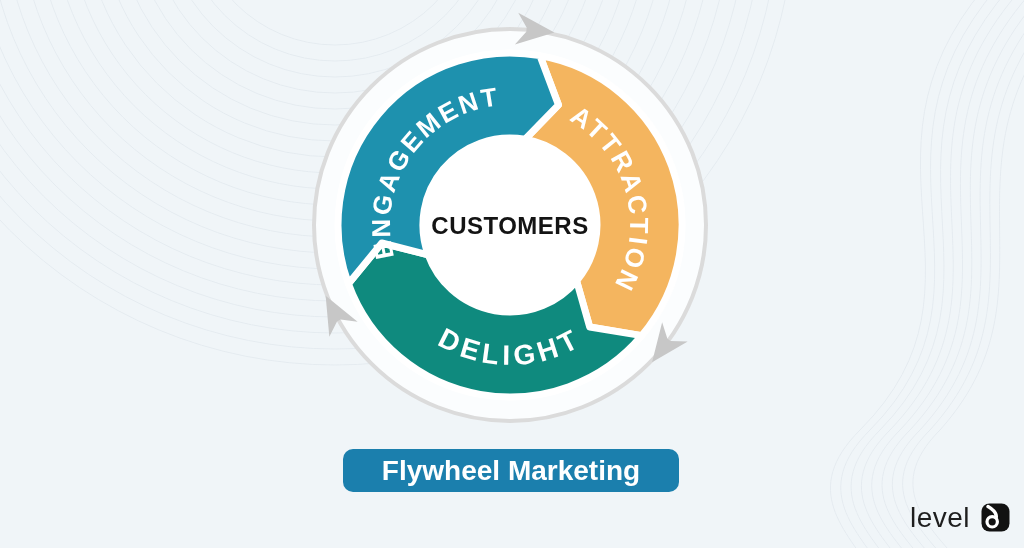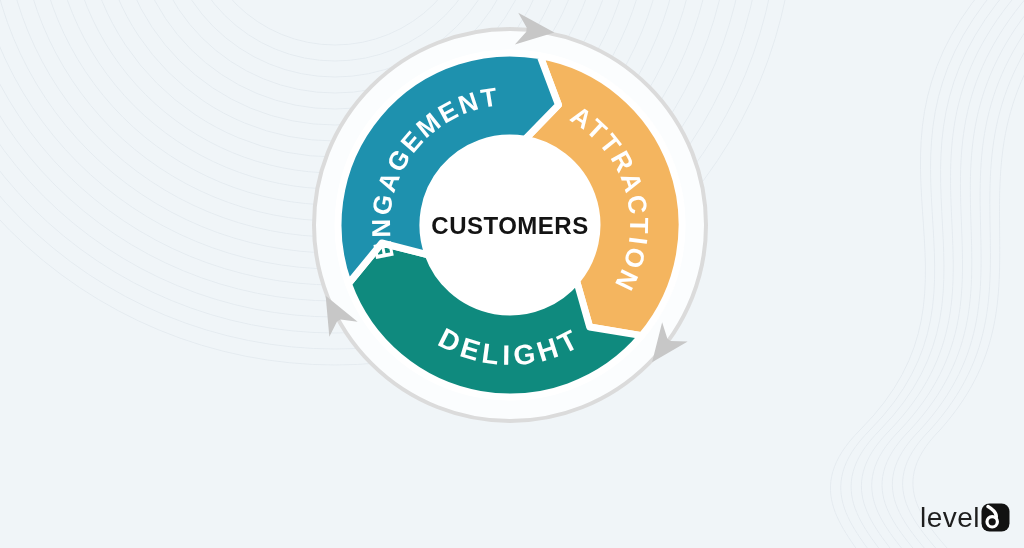--- a/index.html
+++ b/index.html
@@ -40,21 +40,21 @@
     background:#1B7FAD;
     border-radius:10px;
     display:flex;align-items:center;justify-content:center;
     color:#FFFFFF;
     font-size:28px;
     font-weight:bold;
   }
   .logo{
     position:absolute;
     right:14px;bottom:16px;
-    display:flex;align-items:center;gap:1px;
+    display:flex;align-items:center;gap:11px;
   }
   .logo-text{
     font-size:28px;
     color:#1E1E1E;
     letter-spacing:0.5px;
     line-height:1;
   }
 </style>
 </head>
 <body>
@@ -124,20 +124,23 @@
       <textPath href="#tp-engagement" startOffset="50%" text-anchor="middle">ENGAGEMENT</textPath>
     </text>
     <text class="seg-label">
       <textPath href="#tp-attraction" startOffset="50%" text-anchor="middle">ATTRACTION</textPath>
     </text>
     <text class="seg-label-bottom">
       <textPath href="#tp-delight" startOffset="50%" text-anchor="middle">DELIGHT</textPath>
     </text>
   </svg>
 
+  <div class="badge">
+    <span>Flywheel Marketing</span>
+  </div>
 
   <div class="logo">
     <span class="logo-text">level</span>
     <svg width="29" height="29" viewBox="0 0 29 29">
       <rect x="0.5" y="0.5" width="28" height="28" rx="8" fill="#121212"></rect>
       <path d="M 7,3.5 C 13,7 16,10 15.2,14.5" stroke="#FFFFFF" stroke-width="3.4" fill="none" stroke-linecap="round"></path>
       <circle cx="11.2" cy="18.8" r="5.2" stroke="#FFFFFF" stroke-width="3.2" fill="none"></circle>
     </svg>
   </div>
 

